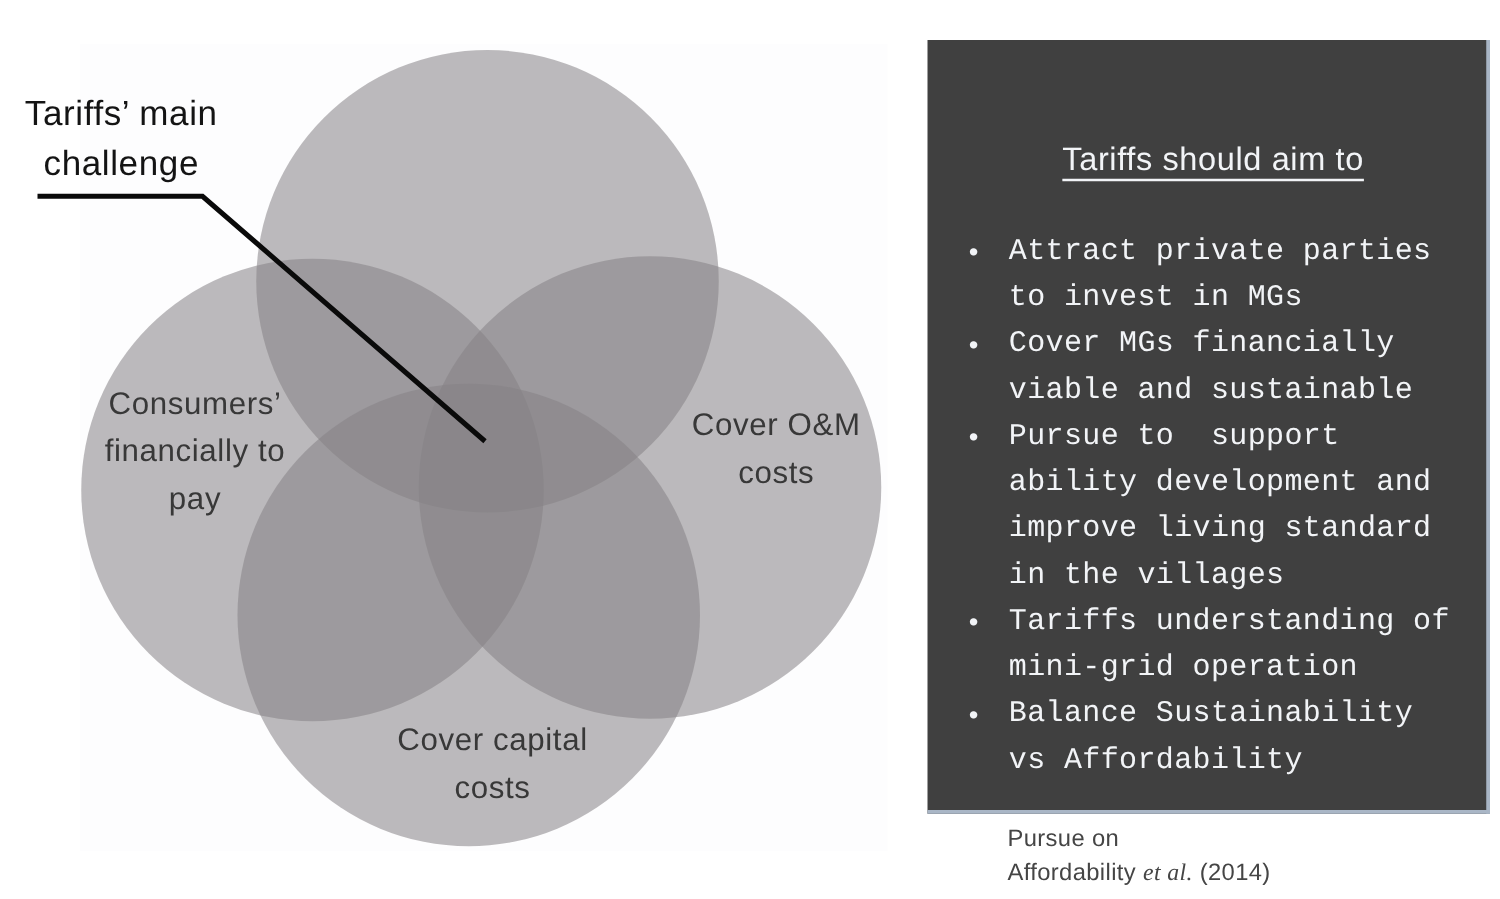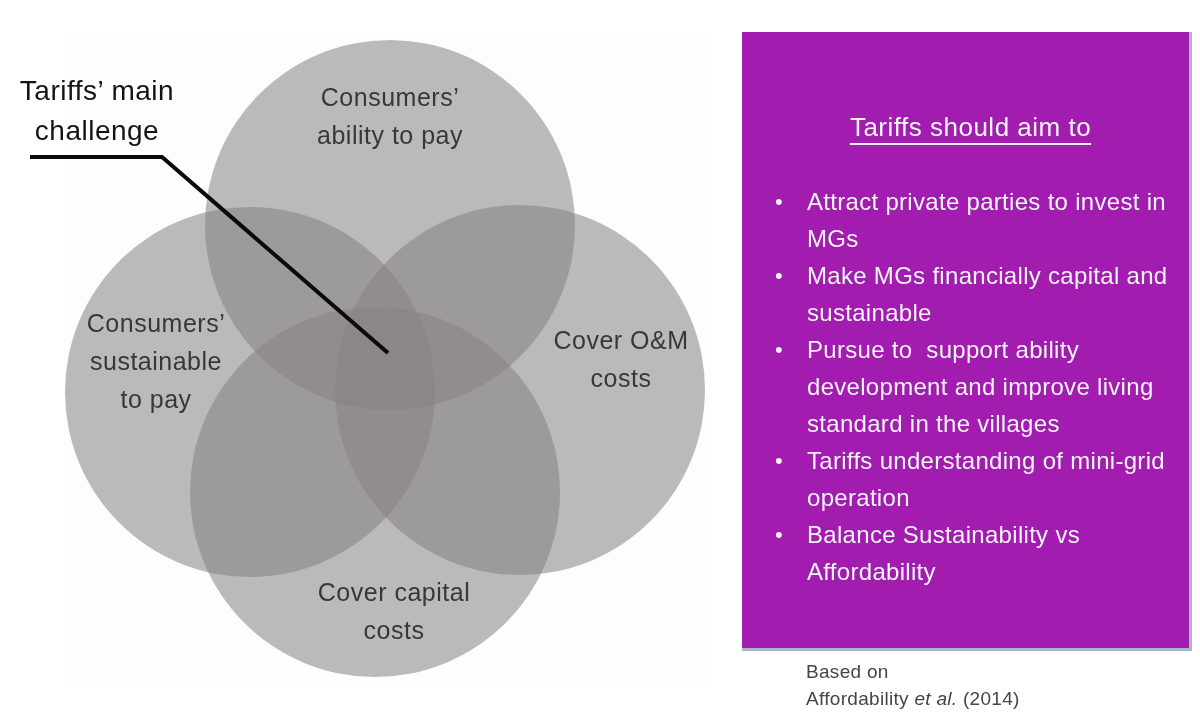--- a/index.html
+++ b/index.html
@@ -68,21 +68,21 @@
     width: 1200px; height: 719px;
     z-index: 6;
     pointer-events: none;
   }
 
   
   .panel {
     position: absolute;
     left: 742px; top: 32px;
     width: 450px; height: 619px;
-    background: #a21caf;
+    background: #404040;
     border-right: 3px solid #a9b6c6;
     border-bottom: 3px solid #a9b6c6;
     color: #f2f4f7;
     padding: 80px 20px 0 30px;
   }
   .panel-title {
     text-align: center;
     font-size: 26px;
     font-weight: 400;
     letter-spacing: 0.5px;
@@ -103,78 +103,78 @@
   }
   .bullet-dot {
     flex: 0 0 35px;
     text-align: left;
     padding-left: 3px;
     font-size: 22px;
   }
   .bullet-text {
     flex: 1 1 auto;
     white-space: pre-wrap;
+    font-family: Liberation Mono, monospace;
   }
 
   .caption {
     position: absolute;
     left: 806px; top: 658px;
     color: #454545;
     font-size: 19px;
     line-height: 27px;
     letter-spacing: 0.3px;
   }
-  .caption .it { font-style: italic; }
+  .caption .it { font-style: italic; font-family: Liberation Serif, serif; }
 </style>
 </head>
 <body>
 
 <div class="slide">
 
   <div class="venn-backdrop"></div>
 
   <div class="circle circle-top"></div>
   <div class="circle circle-left"></div>
   <div class="circle circle-right"></div>
   <div class="circle circle-bottom"></div>
 
-  <div class="venn-label label-ability">Consumers’ ability to pay</div>
-  <div class="venn-label label-willingness">Consumers’ sustainable to pay</div>
+  <div class="venn-label label-willingness">Consumers’ financially to pay</div>
   <div class="venn-label label-om">Cover O&amp;M costs</div>
   <div class="venn-label label-capital">Cover capital costs</div>
 
   <div class="callout-label">Tariffs’ main challenge</div>
   <svg class="callout-svg" viewBox="0 0 1200 719" xmlns="http://www.w3.org/2000/svg">
     <polyline points="30,157 162,157 388,353" fill="none" stroke="#0a0a0a" stroke-width="4" stroke-linejoin="miter" stroke-linecap="butt"></polyline>
   </svg>
 
   <div class="panel">
     <div class="panel-title">Tariffs should aim to</div>
     <ul class="bullet-list">
       <li class="bullet-item">
         <span class="bullet-dot">•</span>
         <span class="bullet-text">Attract private parties to invest in MGs</span>
       </li>
       <li class="bullet-item">
         <span class="bullet-dot">•</span>
-        <span class="bullet-text">Make MGs financially capital and sustainable</span>
+        <span class="bullet-text">Cover MGs financially viable and sustainable</span>
       </li>
       <li class="bullet-item">
         <span class="bullet-dot">•</span>
         <span class="bullet-text">Pursue to  support ability development and improve living standard in the villages</span>
       </li>
       <li class="bullet-item">
         <span class="bullet-dot">•</span>
         <span class="bullet-text">Tariffs understanding of mini-grid operation</span>
       </li>
       <li class="bullet-item">
         <span class="bullet-dot">•</span>
         <span class="bullet-text">Balance Sustainability vs Affordability</span>
       </li>
     </ul>
   </div>
 
   <div class="caption">
-    <div>Based on</div>
+    <div>Pursue on</div>
     <div><span>Affordability </span><span class="it">et al.</span><span> (2014)</span></div>
   </div>
 
 </div>
 
 </body></html>

